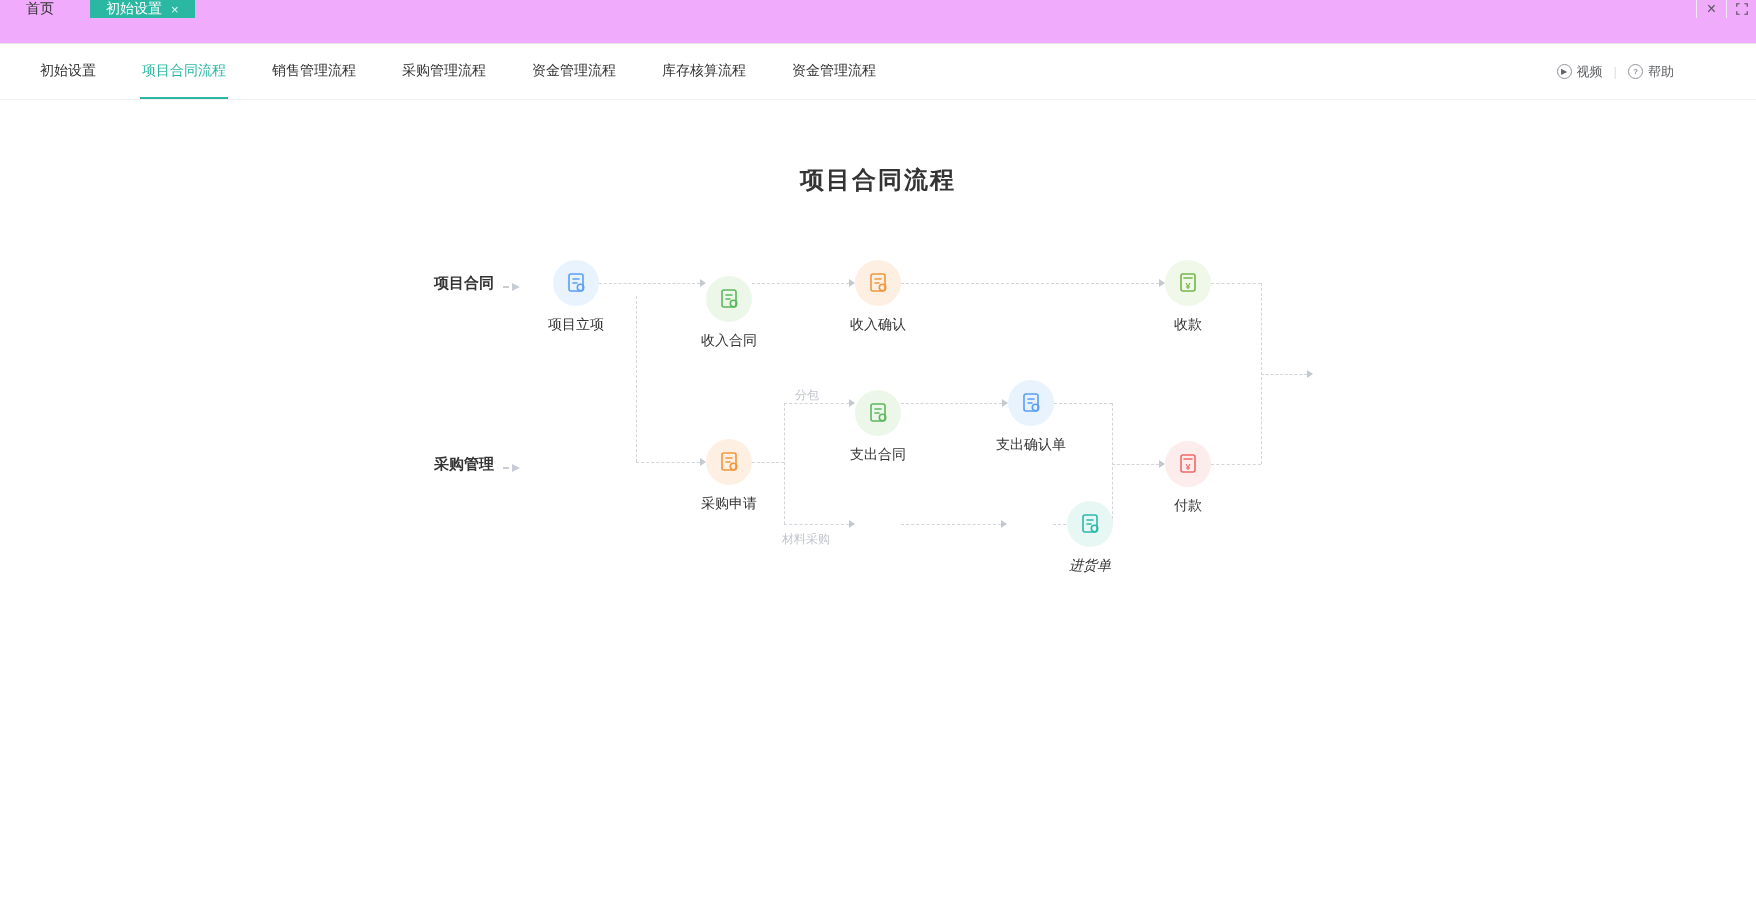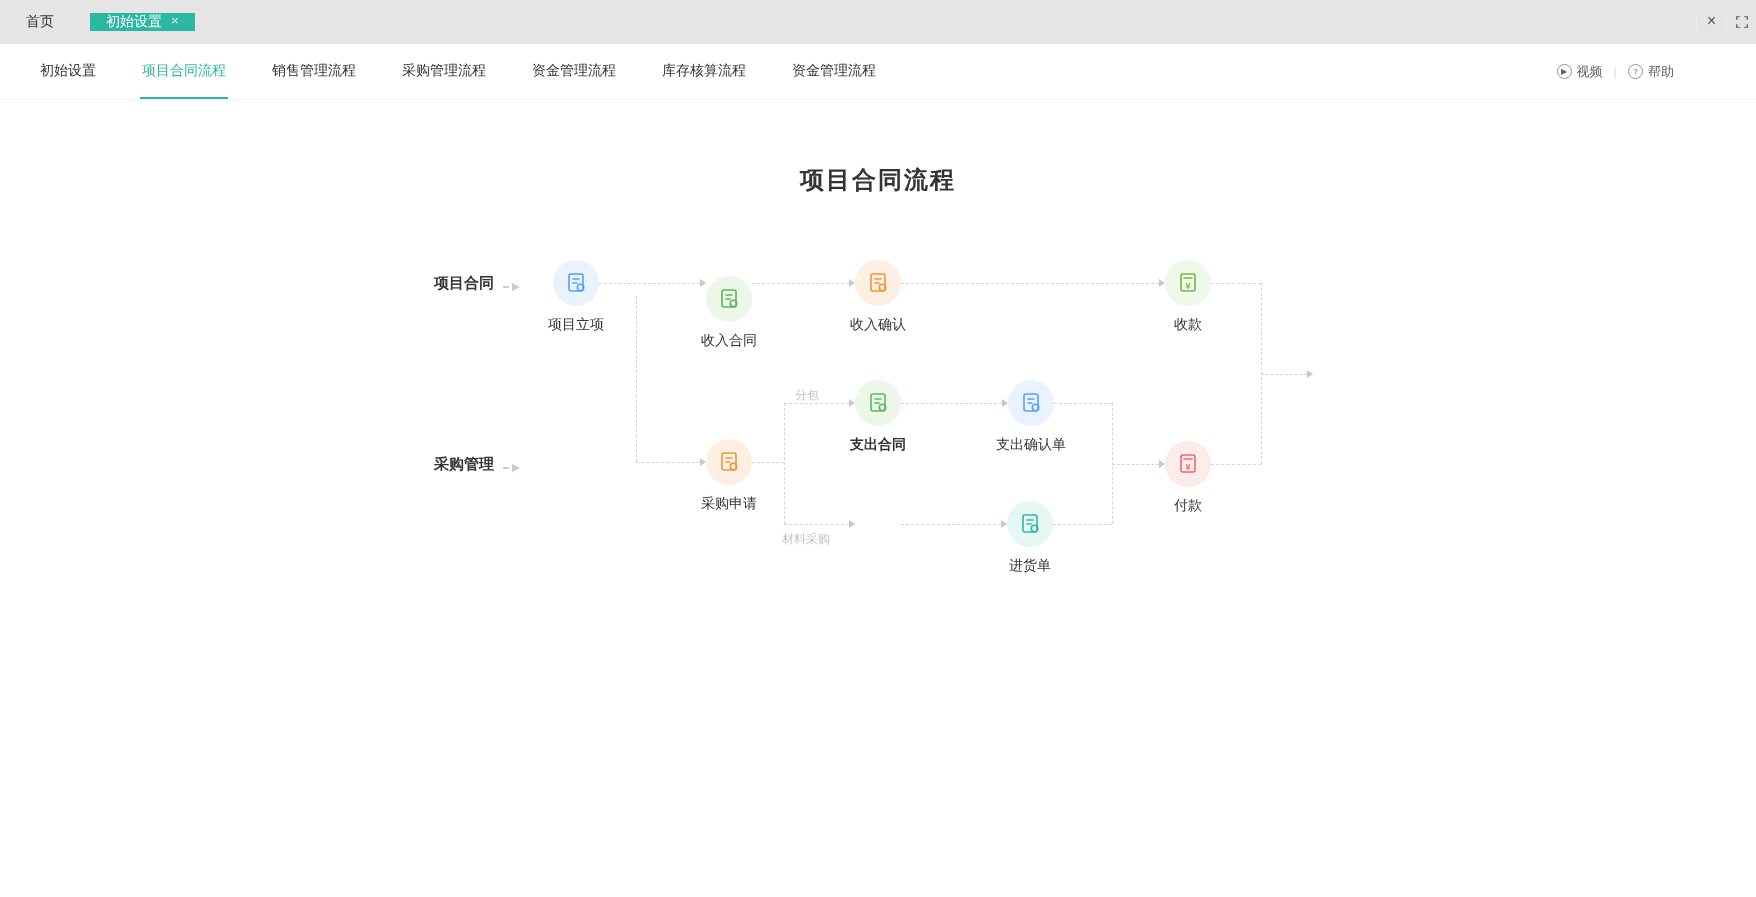--- a/index.html
+++ b/index.html
@@ -4,21 +4,21 @@
 <style>
   * { box-sizing: border-box; }
   html,body { margin:0; padding:0; }
   body {
     width:1756px; height:897px; overflow:hidden;
     background:#fff; color:#333;
     font-family:"Liberation Sans","DejaVu Sans",sans-serif;
   }
 
   
-  .topbar { height:44px; display:flex; align-items:center; border-bottom:1px solid #e8e8e8; background:#e5e5e5;font-family:Liberation Mono, monospace; }
+  .topbar { height:44px; display:flex; align-items:flex-start; border-bottom:1px solid #e8e8e8; background:#f0abfc; }
   .home-tab { display:flex; align-items:center; padding:0 26px; font-size:14px; color:#333; cursor:pointer; }
   .active-tab {
     display:flex; align-items:center; gap:9px; padding:0 16px; margin-left:10px;
     background:var(--accent,#2bb8a3); color:#fff; font-size:14px; cursor:pointer;
   }
   .active-tab .close-x { font-size:13px; opacity:.9; cursor:pointer; }
   .topbar-right { margin-left:auto; display:flex; align-items:stretch; }
   .tb-btn {
     width:30px; display:flex; align-items:center; justify-content:center;
     border-left:1px solid #ececec; color:#555; cursor:pointer; font-size:16px;
@@ -225,21 +225,21 @@
     <div class="circle">
       <svg viewBox="0 0 24 24">
           <rect x="5" y="3" width="14" height="17" rx="2"></rect>
           <line x1="8" y1="7" x2="16" y2="7"></line>
           <text x="12" y="17.5" text-anchor="middle" font-size="9">¥</text>
         </svg>
     </div>
     <div class="nlabel">收款</div>
   </div>
 
-  <div class="node" style="left: 878px; top: 280px; font-weight: bold; --fg: #5cb85c; --bg: #ecf7e9;">
+  <div class="node" style="left: 878px; top: 290px; --fg: #5cb85c; --bg: #ecf7e9;">
     <div class="circle">
       <svg viewBox="0 0 24 24">
           <rect x="5" y="3" width="14" height="17" rx="2"></rect>
           <line x1="9" y1="8" x2="15" y2="8"></line>
           <line x1="9" y1="12" x2="13" y2="12"></line>
           <circle cx="16.5" cy="16.5" r="3.2"></circle>
         </svg>
     </div>
     <div class="nlabel">支出合同</div>
   </div>
@@ -262,21 +262,21 @@
           <rect x="5" y="3" width="14" height="17" rx="2"></rect>
           <line x1="9" y1="8" x2="15" y2="8"></line>
           <line x1="9" y1="12" x2="13" y2="12"></line>
           <circle cx="16.5" cy="16.5" r="3.2"></circle>
         </svg>
     </div>
     <div class="nlabel">支出确认单</div>
   </div>
 
 
-  <div class="node" style="left: 1030px; top: 401px; --fg: #2cb9a8; --bg: #e7f7f4;">
+  <div class="node" style="left: 1090px; top: 401px; font-style: italic; --fg: #2cb9a8; --bg: #e7f7f4;">
     <div class="circle">
       <svg viewBox="0 0 24 24">
           <rect x="5" y="3" width="14" height="17" rx="2"></rect>
           <line x1="9" y1="8" x2="15" y2="8"></line>
           <line x1="9" y1="12" x2="13" y2="12"></line>
           <circle cx="16.5" cy="16.5" r="3.2"></circle>
         </svg>
     </div>
     <div class="nlabel">进货单</div>
   </div>

